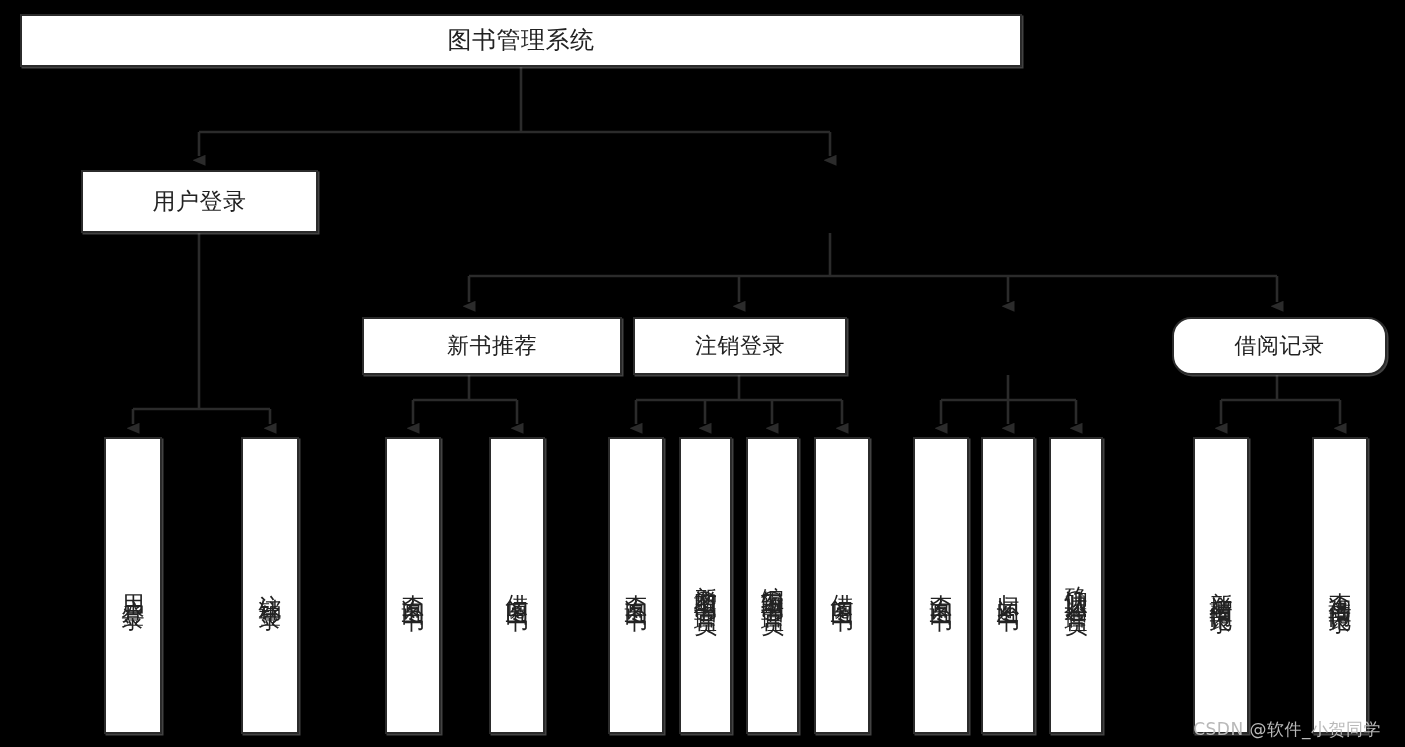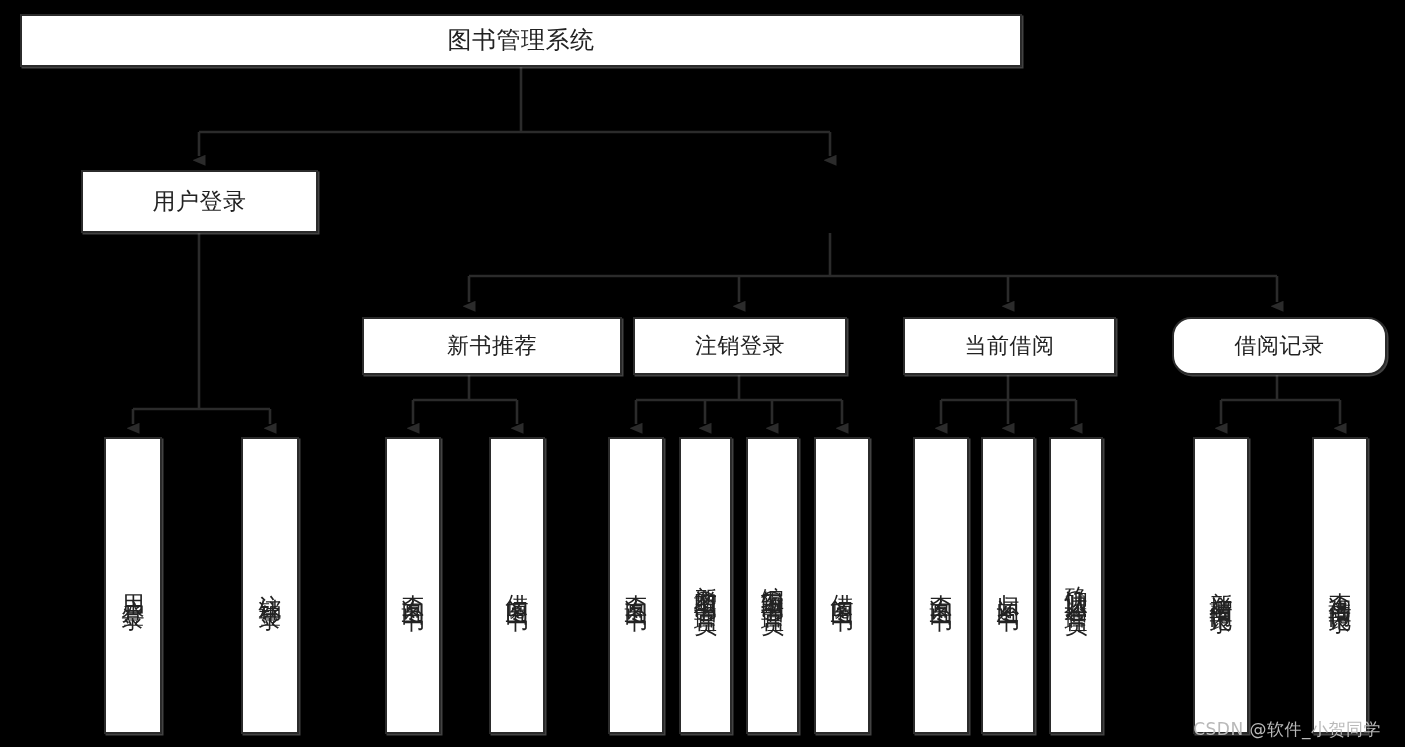--- a/index.html
+++ b/index.html
@@ -149,23 +149,20 @@
   <div class="node horiz lvl2" style="left:81px; top:170px; width:237px; height:63px;">
     <span class="node-label">用户登录</span>
   </div>
 
   <div class="node horiz lvl3" style="left:362px; top:317px; width:260px; height:58px;">
     <span class="node-label">新书推荐</span>
   </div>
   <div class="node horiz lvl3" style="left:633px; top:317px; width:214px; height:58px;">
     <span class="node-label">注销登录</span>
   </div>
-  <div class="node horiz lvl3" style="left:903px; top:317px; width:213px; height:58px;">
-    <span class="node-label">当前借阅</span>
-  </div>
   <div class="node horiz lvl3" style="left:1172px; top:317px; width:215px; height:58px;border-radius:19px;">
     <span class="node-label">借阅记录</span>
   </div>
 
   <div class="node leaf" style="left:104px; top:437px; width:58px; height:297px;">
     <span class="node-label">用户登录</span>
   </div>
   <div class="node leaf" style="left:241px; top:437px; width:58px; height:297px;">
     <span class="node-label">注销登录</span>
   </div>

